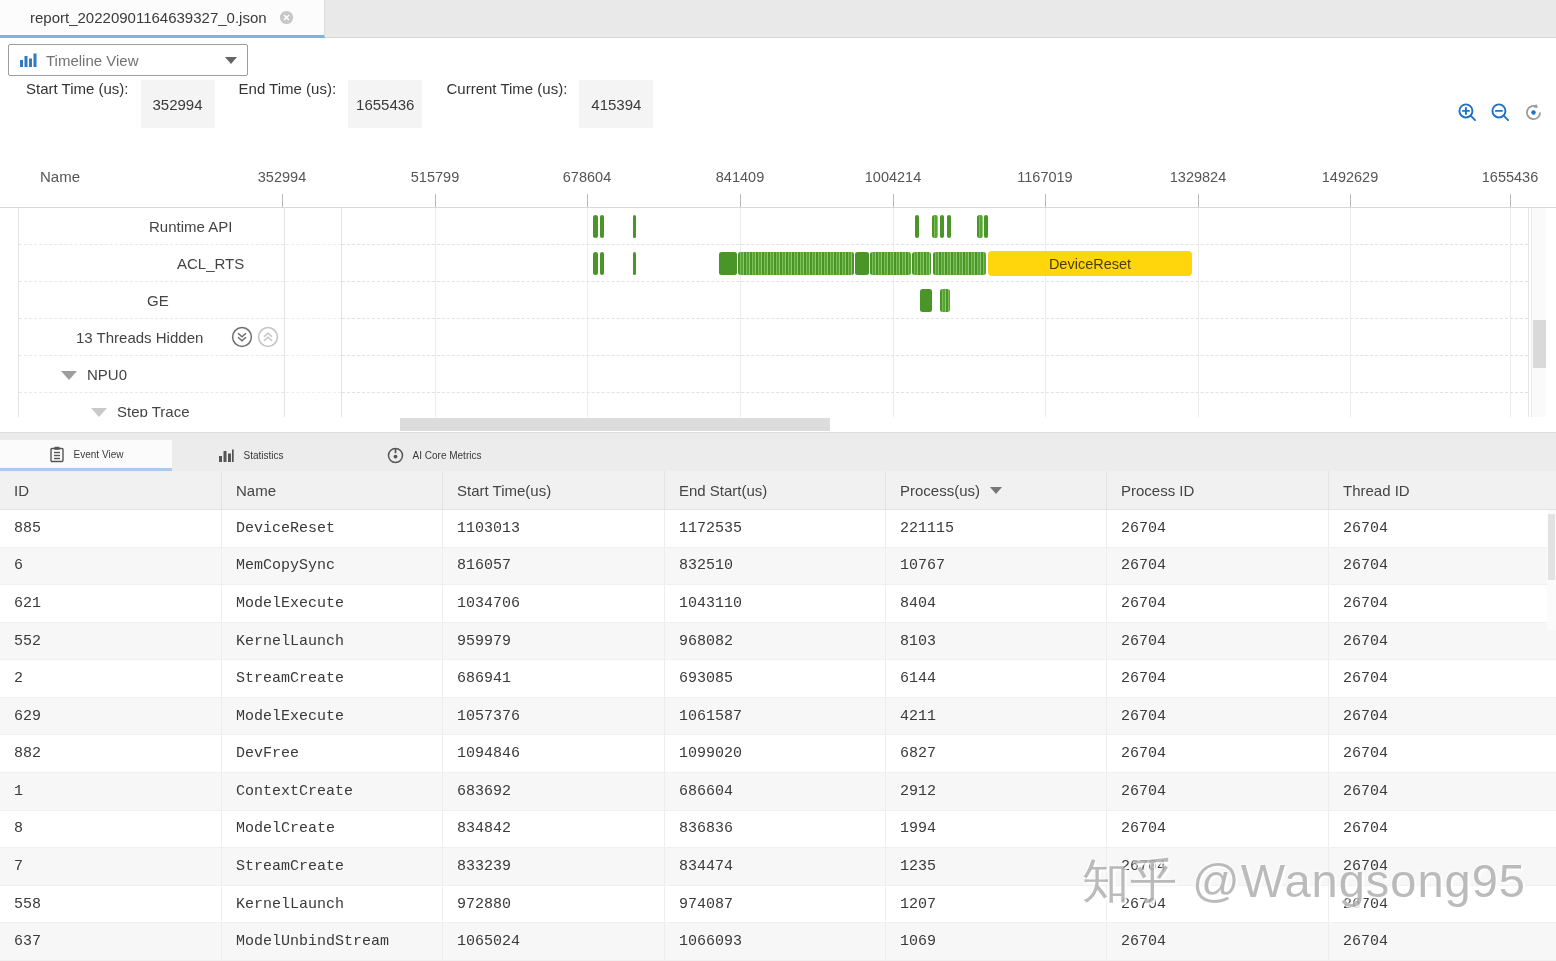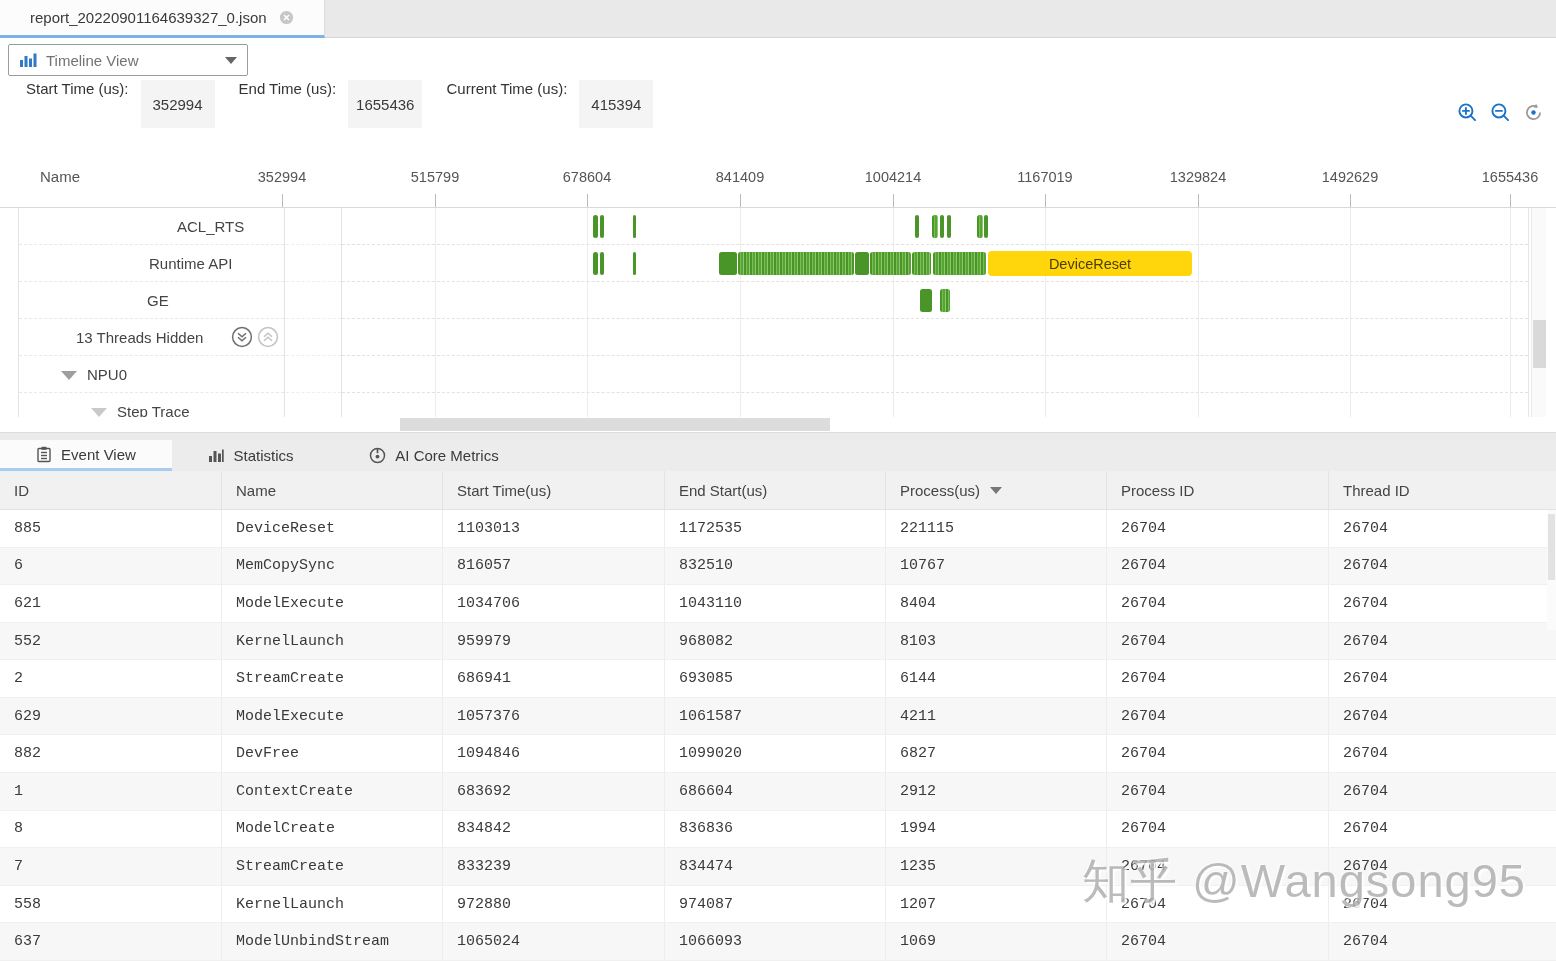--- a/index.html
+++ b/index.html
@@ -55,21 +55,21 @@
   .vscroll { position:absolute; left:1531px; top:0; width:15px; height:100%; background:#fafafa; border-left:1px solid #ececec; }
   .vscroll .thumb { position:absolute; left:1px; top:112px; width:13px; height:48px; background:#d9d9d9; }
 
   
   .hscroll { position:absolute; left:342px; top:417px; width:1187px; height:15px; background:#fff; }
   .hscroll .thumb { position:absolute; left:58px; top:1px; width:430px; height:13px; background:#dcdcdc; }
   .mid-divider { position:absolute; left:0; top:432px; width:100%; height:8px; background:#ebebeb; border-top:1px solid #dcdcdc; }
 
   
   .tabs2 { position:absolute; left:0; top:440px; width:100%; height:31px; background:#ececec; display:flex; }
-  .tab2 { display:flex; align-items:center; justify-content:center; gap:9px; font-size:15px; color:#3a3a3a; cursor:pointer; height:100%; }
+  .tab2 { display:flex; align-items:center; justify-content:center; gap:9px; font-size:10px; color:#3a3a3a; cursor:pointer; height:100%; }
   .tab2.active { background:#fbfbfb; border-bottom:3px solid #a9cdf0; }
   .tab2 .ic { display:flex; }
 
   
   .cols { display:grid; grid-template-columns:222px 221px 222px 221px 221px 222px 1fr; }
   .thead { position:absolute; left:0; top:471px; width:100%; height:39px; background:#f1f1f1; border-bottom:1px solid #e2e2e2; }
   .th { display:flex; align-items:center; gap:10px; padding-left:14px; font-size:15px; color:#444; border-right:1px solid #e4e4e4; }
   .th:last-child { border-right:none; }
   .sort-caret { width:0; height:0; border-left:6px solid transparent; border-right:6px solid transparent; border-top:7px solid #777; }
   .tbody { position:absolute; left:0; top:510px; width:100%; height:451px; display:flex; flex-direction:column;font-family:Liberation Mono, monospace; }
@@ -167,22 +167,22 @@
       <span class="tick-label" style="left: 1198px; margin-top: 20px;">1329824</span>
       <span class="tick-mark" style="left: 1198px;"></span>
       <span class="tick-label" style="left: 1350px; margin-top: 12px;">1492629</span>
       <span class="tick-mark" style="left: 1350px;"></span>
       <span class="tick-label" style="left: 1510px;">1655436</span>
       <span class="tick-mark" style="left: 1510px;"></span>
     </div>
 
   <div class="tl-body">
     <div class="tl-names">
+        <div class="tl-name-row" style="padding-left: 130px;"><span>Runtime API</span></div>
         <div class="tl-name-row" style="padding-left: 158px;"><span>ACL_RTS</span></div>
-        <div class="tl-name-row" style="padding-left: 130px;"><span>Runtime API</span></div>
         <div class="tl-name-row" style="padding-left: 128px;"><span>GE</span></div>
         <div class="tl-name-row" style="padding-left: 57px;"><span>13 Threads Hidden</span><span class="expand-icons">
             <span>
               <svg width="22" height="22" viewBox="0 0 22 22" fill="none" stroke="#6f6f6f" stroke-width="1.5">
                 <circle cx="11" cy="11" r="9.4"></circle>
                 <polyline points="7,7.2 11,10.7 15,7.2"></polyline>
                 <polyline points="7,11.2 11,14.7 15,11.2"></polyline>
               </svg>
             </span>
             <span>

